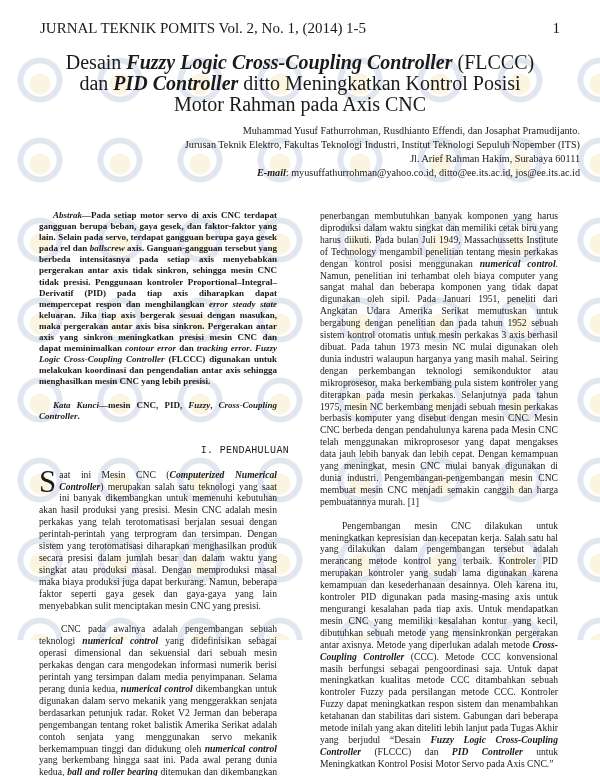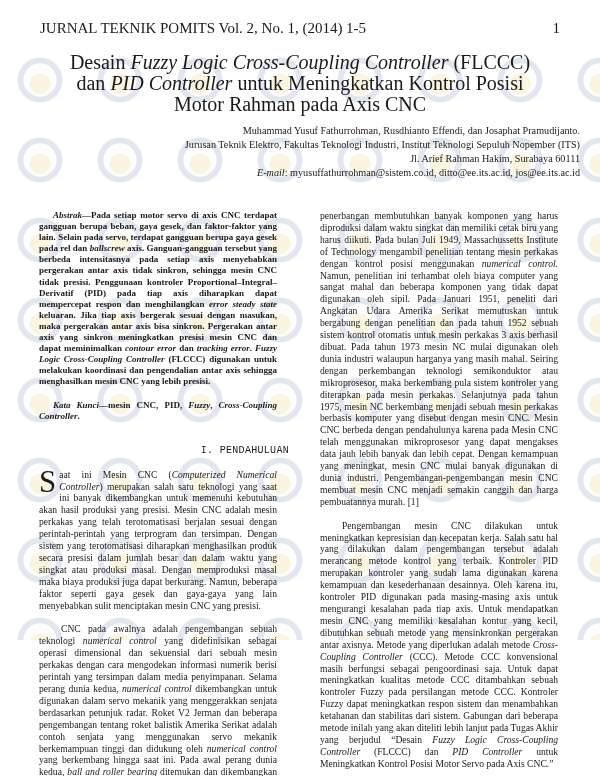--- a/index.html
+++ b/index.html
@@ -43,43 +43,43 @@
   .abstract p, .keywords p { margin: 12px; text-indent: 14px; }
   .keywords { font-weight: bold; font-size: 9px; line-height: 11.1px; margin-top: 12px; }
   .section-heading {
     text-align: right; font-size: 10px; margin: 23px 0 4px 0; letter-spacing: 0.3px; font-family: Liberation Mono, monospace;
   }
   .body p { margin: 12px; text-indent: 22px; }
   .body p.first { text-indent: 0; }
   .dropcap {
     float: left; font-size: 31px; line-height: 24px; margin: 1px 3px 0 0;
   }
-  i { font-style: italic; }
+  i { font-style: italic; font-weight: bold; }
 </style>
 </head>
 <body>
 
 <div class="watermark"></div>
 
 <div class="running-head">
   <span>JURNAL TEKNIK POMITS Vol. 2, No. 1, (2014) 1-5</span>
   <span>1</span>
 </div>
 
 <h1 class="title">
   <span>Desain </span><i>Fuzzy Logic Cross-Coupling Controller</i><span> (FLCCC)</span><br>
-  <span>dan </span><i>PID Controller</i><span> untuk Meningkatkan Kontrol Posisi</span><br>
+  <span>dan </span><i>PID Controller</i><span> ditto Meningkatkan Kontrol Posisi</span><br>
   <span>Motor Rahman pada Axis CNC</span>
 </h1>
 
 <div class="authors">
   <div>Muhammad Yusuf Fathurrohman, Rusdhianto Effendi, dan Josaphat Pramudijanto.</div>
   <div>Jurusan Teknik Elektro, Fakultas Teknologi Industri, Institut Teknologi Sepuluh Nopember (ITS)</div>
   <div>Jl. Arief Rahman Hakim, Surabaya 60111</div>
-  <div><i>E-mail</i><span>: myusuffathurrohman@sistem.co.id, ditto@ee.its.ac.id, jos@ee.its.ac.id</span></div>
+  <div><i>E-mail</i><span>: myusuffathurrohman@yahoo.co.id, ditto@ee.its.ac.id, jos@ee.its.ac.id</span></div>
 </div>
 
 <div class="col left">
   <div class="abstract">
     <p><i>Abstrak</i><span>—Pada setiap motor servo di axis CNC terdapat gangguan berupa beban, gaya gesek, dan faktor-faktor yang lain. Selain pada servo, terdapat gangguan berupa gaya gesek pada rel dan </span><i>ballscrew</i><span> axis. Ganguan-gangguan tersebut yang berbeda intensitasnya pada setiap axis menyebabkan pergerakan antar axis tidak sinkron, sehingga mesin CNC tidak presisi. Penggunaan kontroler Proportional–Integral–Derivatif (PID) pada tiap axis diharapkan dapat mempercepat respon dan menghilangkan </span><i>error steady state</i><span> keluaran. Jika tiap axis bergerak sesuai dengan masukan, maka pergerakan antar axis bisa sinkron. Pergerakan antar axis yang sinkron meningkatkan presisi mesin CNC dan dapat meminimalkan </span><i>contour error</i><span> dan </span><i>tracking error</i><span>. </span><i>Fuzzy Logic Cross-Coupling Controller</i><span> (FLCCC) digunakan untuk melakukan koordinasi dan pengendalian antar axis sehingga menghasilkan mesin CNC yang lebih presisi.</span></p>
   </div>
   <div class="keywords">
     <p><i>Kata Kunci</i><span>—mesin CNC, PID, </span><i>Fuzzy</i><span>, </span><i>Cross-Coupling Controller</i><span>.</span></p>
   </div>
   <div class="section-heading">I. PENDAHULUAN</div>

